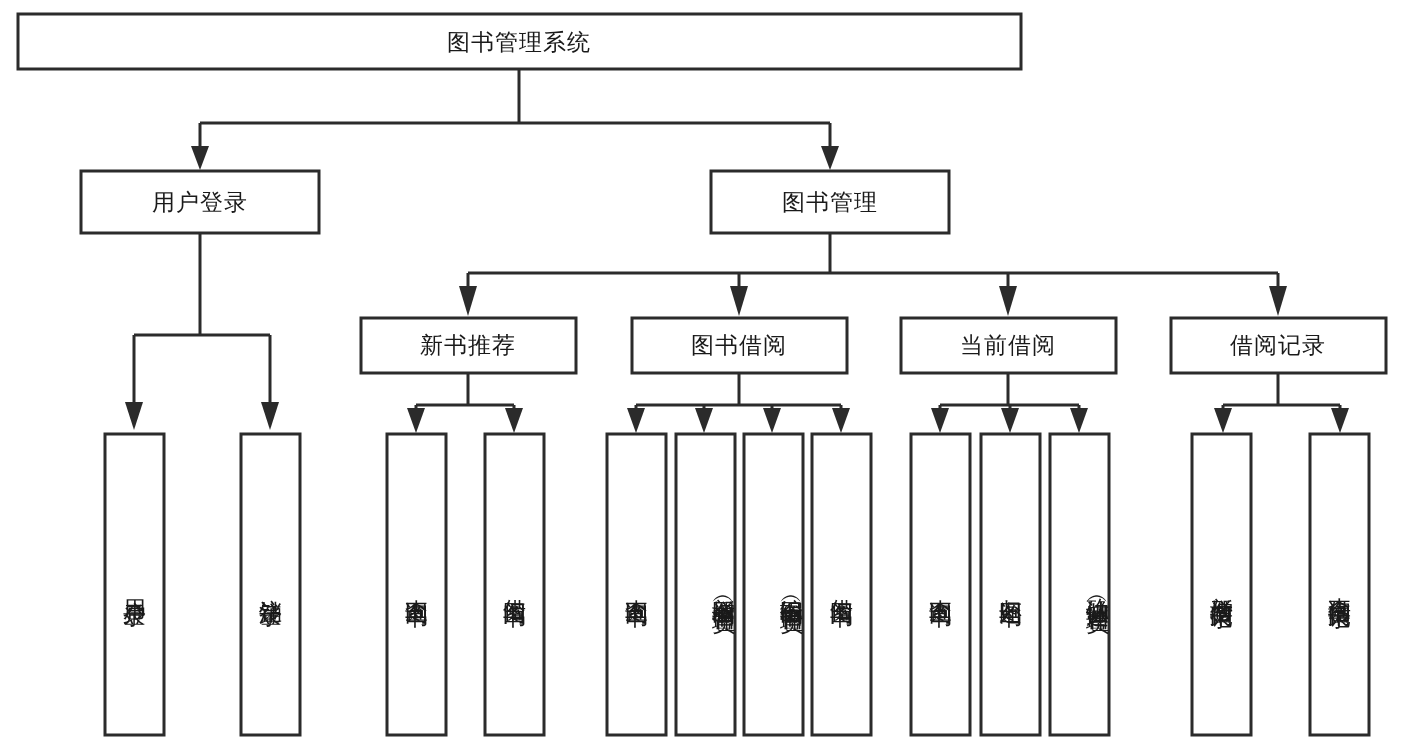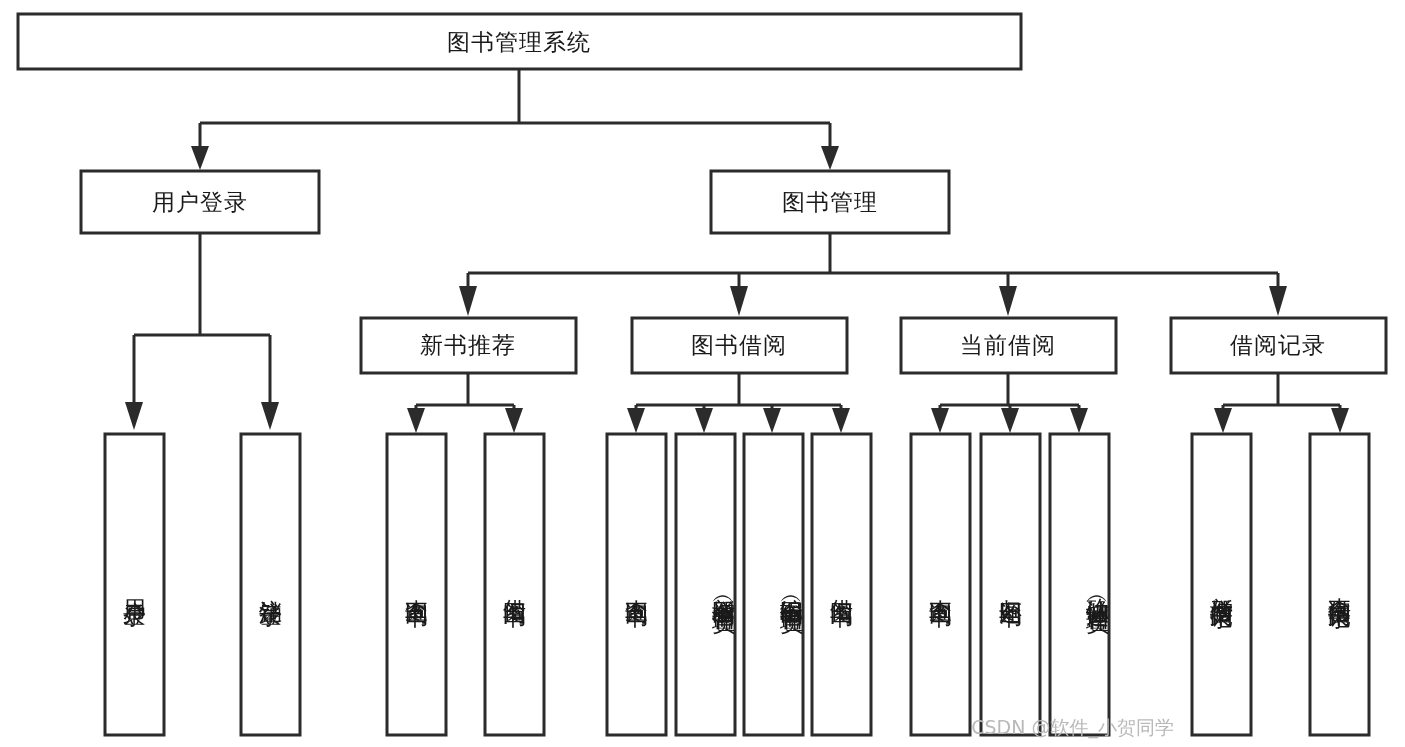--- a/index.html
+++ b/index.html
@@ -217,15 +217,14 @@
   <div class="node-label-v" style="left:744px; top:442px; width:59px; height:293px;">编辑图书（管理员）</div>
   <div class="node-label-v center-v" style="left:812px; top:434px; width:59px; height:301px;">借阅图书</div>
 
   <div class="node-label-v center-v" style="left:911px; top:434px; width:59px; height:301px;">查询图书</div>
   <div class="node-label-v center-v" style="left:981px; top:434px; width:59px; height:301px;">归还图书</div>
   <div class="node-label-v" style="left:1050px; top:442px; width:59px; height:293px;">确认归还（管理员）</div>
 
   <div class="node-label-v center-v" style="left:1192px; top:434px; width:59px; height:301px;">新增借阅记录</div>
   <div class="node-label-v center-v" style="left:1310px; top:434px; width:59px; height:301px;">查询借阅记录</div>
 
-  <div class="watermark">CSDN @软件_小贺同学</div>
 
 </div>
 
 </body></html>

